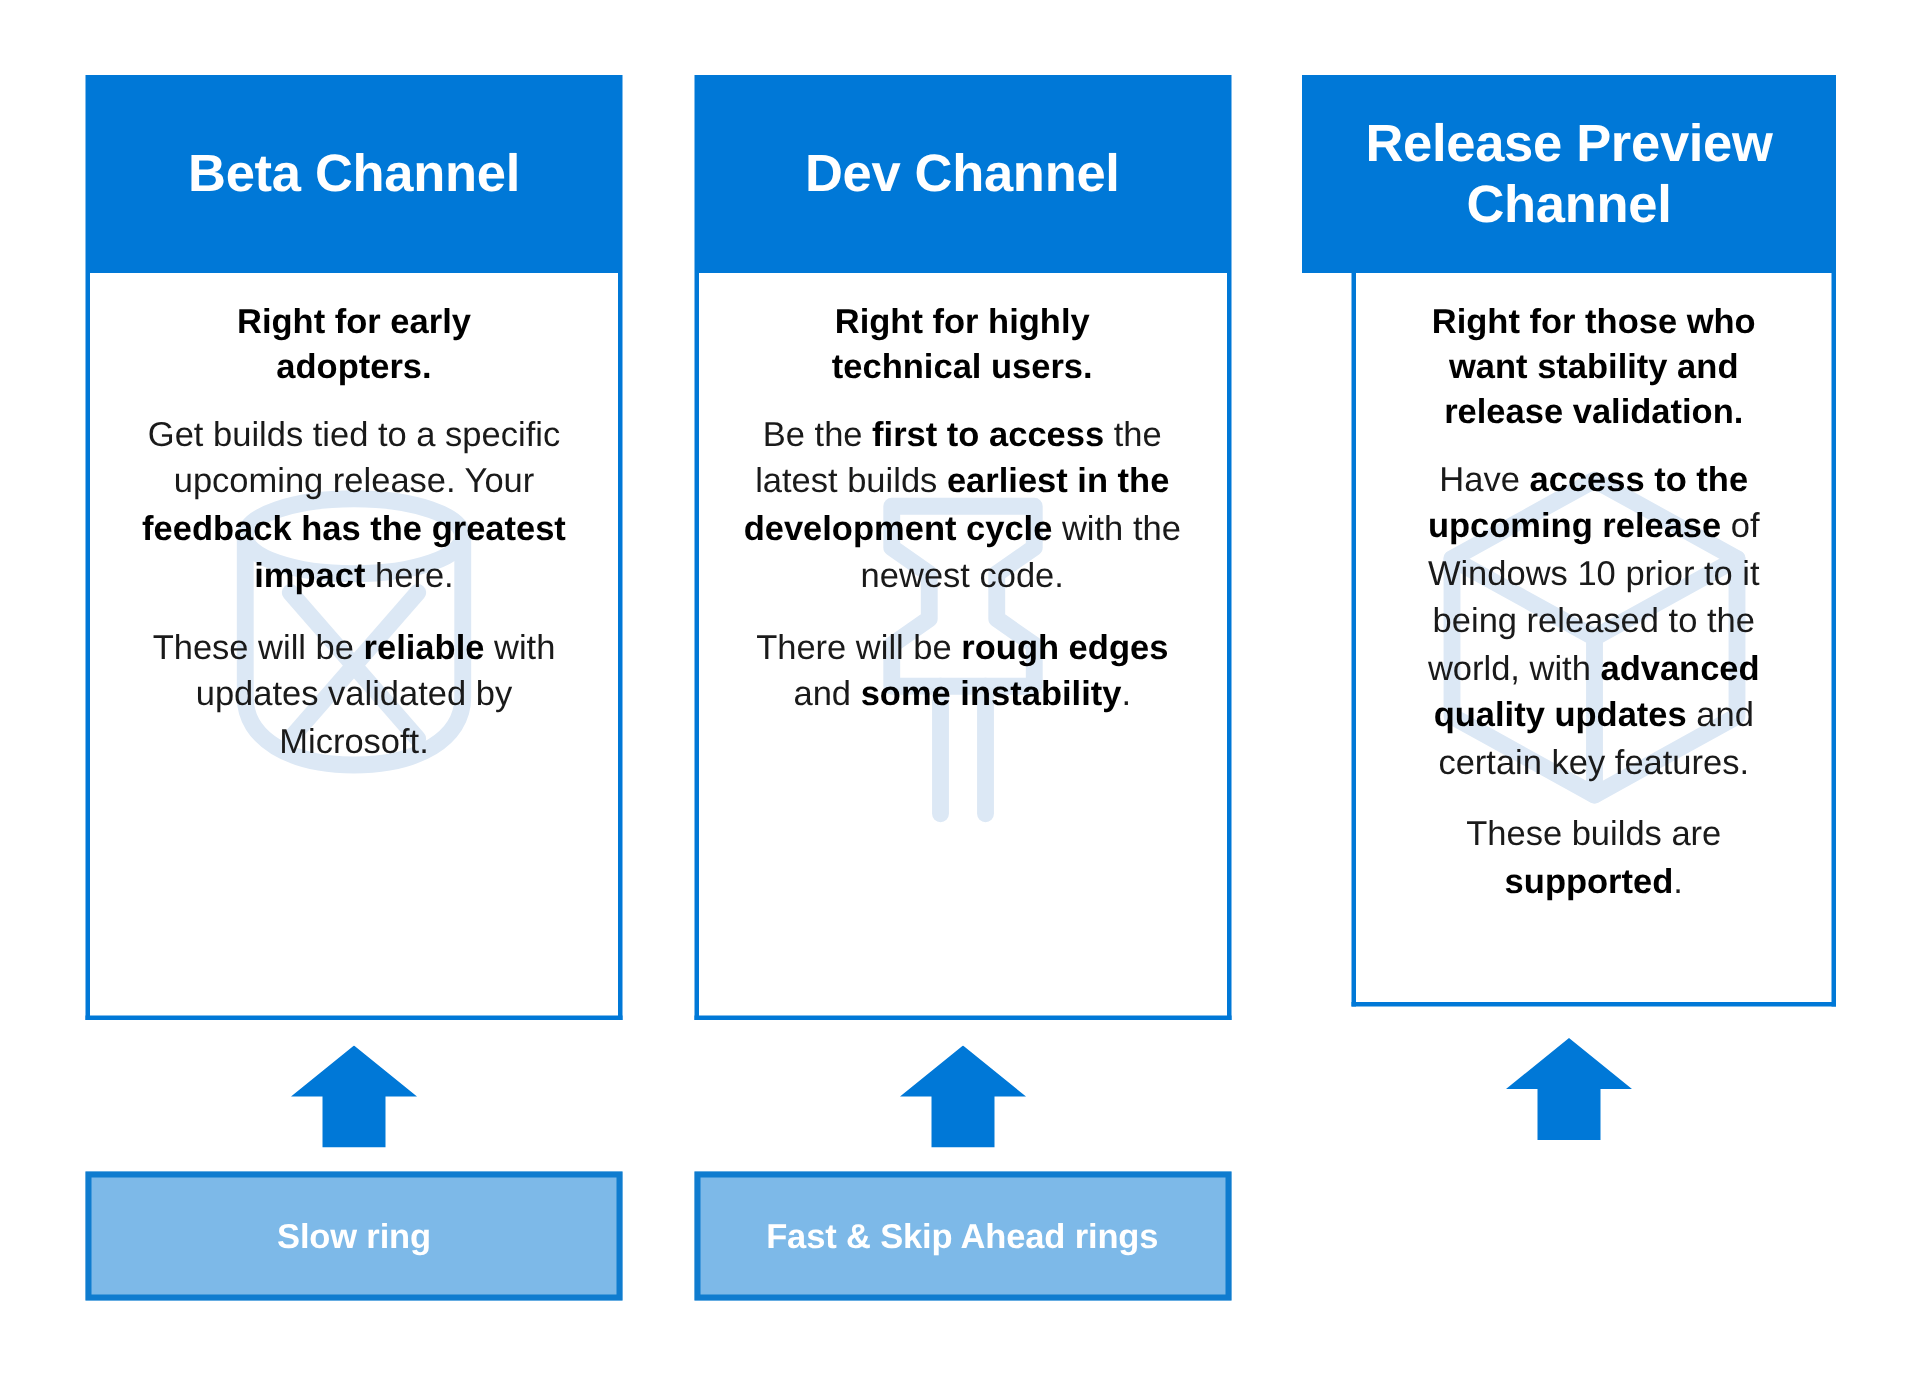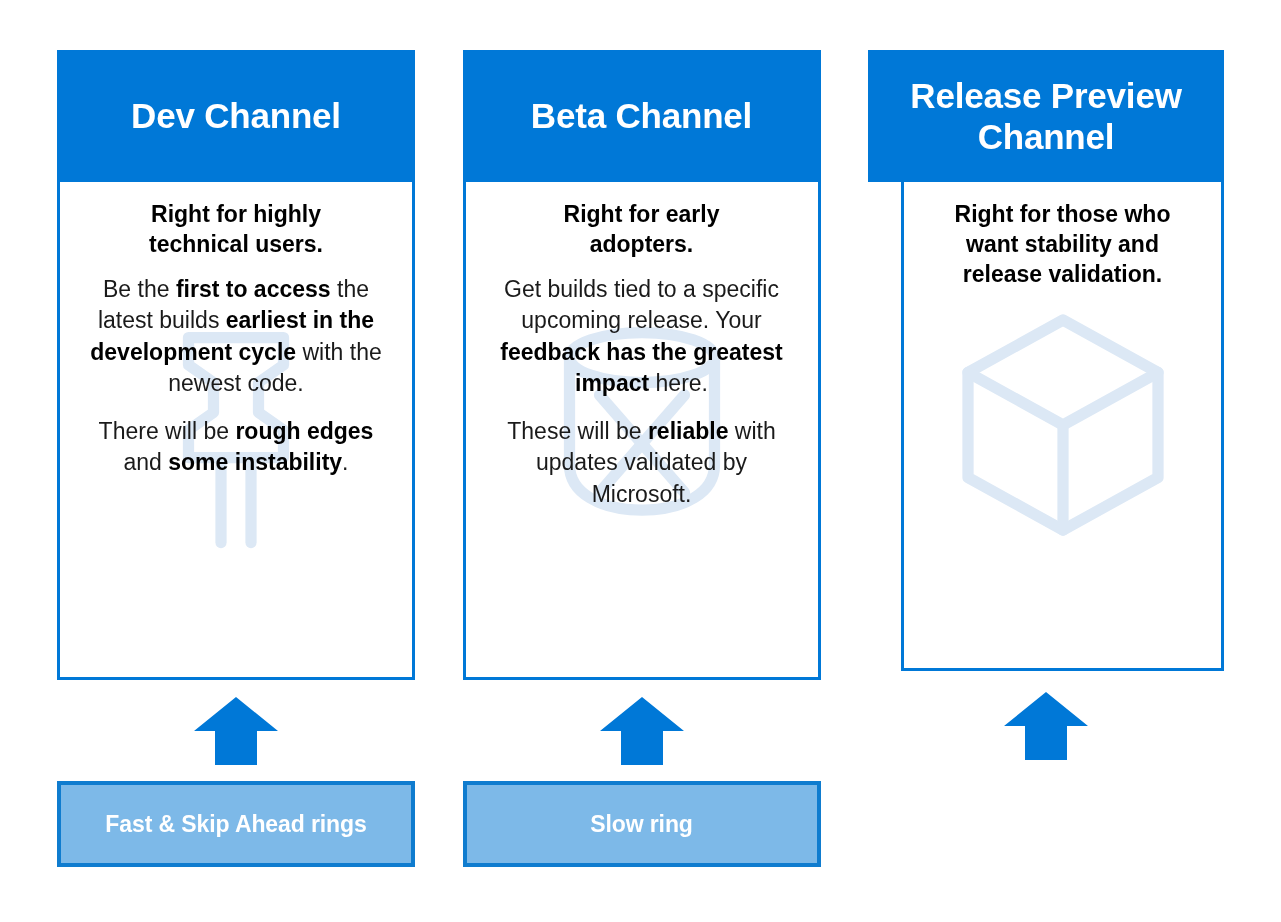--- a/index.html
+++ b/index.html
@@ -138,55 +138,20 @@
     font-size: 23px;
     font-weight: bold;
     text-align: center;
     letter-spacing: -0.1px;
   }
 </style>
 </head>
 <body>
 
 <div class="diagram">
-
-  <div class="channel-column col-1">
-
-    <div class="channel-header">
-      <div class="channel-header-label">Dev Channel</div>
-    </div>
-
-    <div class="channel-body">
-      <span class="watermark">
-        <svg viewBox="0 0 200 200" xmlns="http://www.w3.org/2000/svg">
-          <g fill="none" stroke="#DCE8F5" stroke-width="9" stroke-linejoin="round" stroke-linecap="round">
-            <path d="M62 26 L62 48 L82 62 L82 86 L62 100 L62 122 L138 122 L138 100 L118 86 L118 62 L138 48 L138 26 Z"></path>
-            <path d="M88 122 L88 190"></path>
-            <path d="M112 122 L112 190"></path>
-          </g>
-        </svg>
-      </span>
-
-      <div class="body-text-wrap">
-        <p class="lede">Right for highly technical users.</p>
-        <p class="para"><span>Be the </span><b>first to access</b><span> the latest builds </span><b>earliest in the development cycle</b><span> with the newest code.</span></p>
-        <p class="para"><span>There will be </span><b>rough edges</b><span> and </span><b>some instability</b><span>.</span></p>
-      </div>
-    </div>
-
-    <div class="arrow-zone">
-      <svg class="up-arrow" viewBox="0 0 84 68">
-        <polygon points="42,0 84,34 63,34 63,68 21,68 21,34 0,34" fill="#0078D7"></polygon>
-      </svg>
-    </div>
-
-    <div class="ring-box">
-      <span class="ring-label">Fast &amp; Skip Ahead rings</span>
-    </div>
-  </div>
 
   <div class="channel-column col-2">
 
     <div class="channel-header">
       <div class="channel-header-label">Beta Channel</div>
     </div>
 
     <div class="channel-body">
       <span class="watermark">
         <svg viewBox="0 0 200 200" xmlns="http://www.w3.org/2000/svg">
@@ -210,39 +175,76 @@
       <svg class="up-arrow" viewBox="0 0 84 68">
         <polygon points="42,0 84,34 63,34 63,68 21,68 21,34 0,34" fill="#0078D7"></polygon>
       </svg>
     </div>
 
     <div class="ring-box">
       <span class="ring-label">Slow ring</span>
     </div>
   </div>
 
+  <div class="channel-column col-1">
+
+    <div class="channel-header">
+      <div class="channel-header-label">Dev Channel</div>
+    </div>
+
+    <div class="channel-body">
+      <span class="watermark">
+        <svg viewBox="0 0 200 200" xmlns="http://www.w3.org/2000/svg">
+          <g fill="none" stroke="#DCE8F5" stroke-width="9" stroke-linejoin="round" stroke-linecap="round">
+            <path d="M62 26 L62 48 L82 62 L82 86 L62 100 L62 122 L138 122 L138 100 L118 86 L118 62 L138 48 L138 26 Z"></path>
+            <path d="M88 122 L88 190"></path>
+            <path d="M112 122 L112 190"></path>
+          </g>
+        </svg>
+      </span>
+
+      <div class="body-text-wrap">
+        <p class="lede">Right for highly technical users.</p>
+        <p class="para"><span>Be the </span><b>first to access</b><span> the latest builds </span><b>earliest in the development cycle</b><span> with the newest code.</span></p>
+        <p class="para"><span>There will be </span><b>rough edges</b><span> and </span><b>some instability</b><span>.</span></p>
+      </div>
+    </div>
+
+    <div class="arrow-zone">
+      <svg class="up-arrow" viewBox="0 0 84 68">
+        <polygon points="42,0 84,34 63,34 63,68 21,68 21,34 0,34" fill="#0078D7"></polygon>
+      </svg>
+    </div>
+
+    <div class="ring-box">
+      <span class="ring-label">Fast &amp; Skip Ahead rings</span>
+    </div>
+  </div>
+
   <div class="channel-column col-3">
 
     <div class="channel-header">
       <div class="channel-header-label">Release Preview Channel</div>
     </div>
 
     <div class="channel-body">
       <span class="watermark">
         <svg viewBox="0 0 200 200" xmlns="http://www.w3.org/2000/svg">
           <g fill="none" stroke="#DCE8F5" stroke-width="9" stroke-linejoin="round" stroke-linecap="round">
             <path d="M100 16 L176 58 L176 142 L100 184 L24 142 L24 58 Z"></path>
             <path d="M24 58 L100 100 L176 58"></path>
             <path d="M100 100 L100 184"></path>
           </g>
         </svg>
       </span>
 
       <div class="body-text-wrap">
         <p class="lede">Right for those who want stability and release validation.</p>
+        <p class="para"><span>Have </span><b>access to the upcoming release</b><span> of Windows 10 prior to it being released to the world, with </span><b>advanced quality updates</b><span> and certain key features.</span></p>
+        <p class="para"><span>These builds are </span><b>supported</b><span>.</span></p>
       </div>
     </div>
 
     <div class="arrow-zone">
       <svg class="up-arrow" viewBox="0 0 84 68">
         <polygon points="42,0 84,34 63,34 63,68 21,68 21,34 0,34" fill="#0078D7"></polygon>
       </svg>
     </div>
 
   </div>

